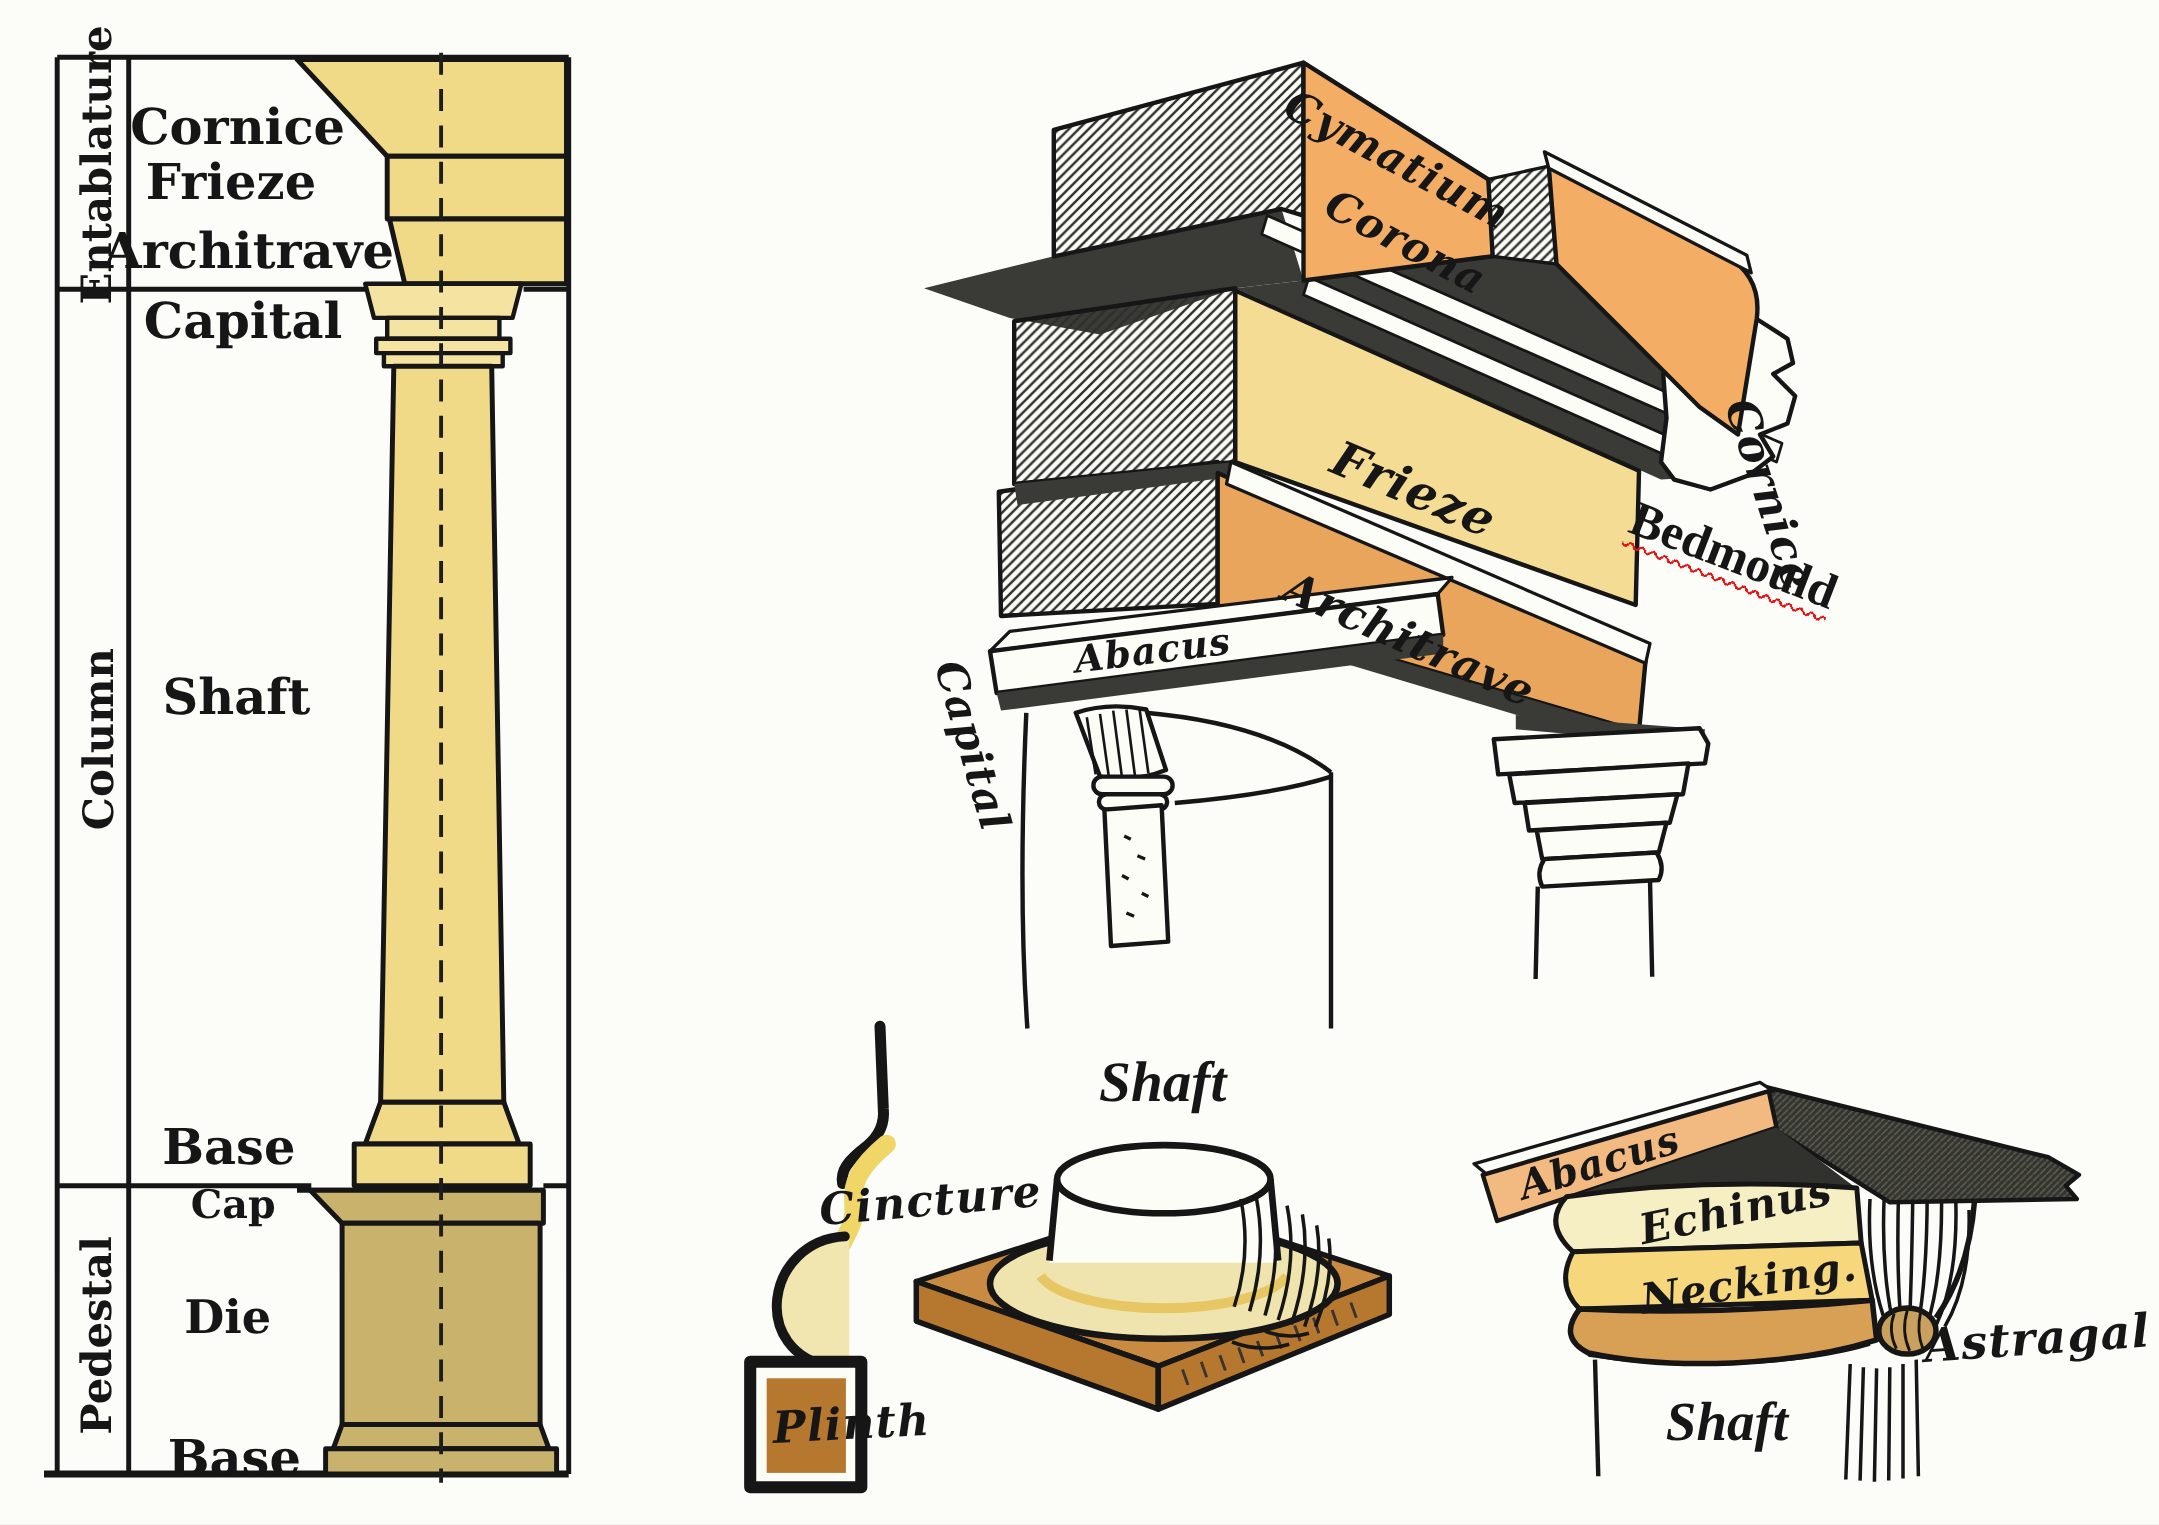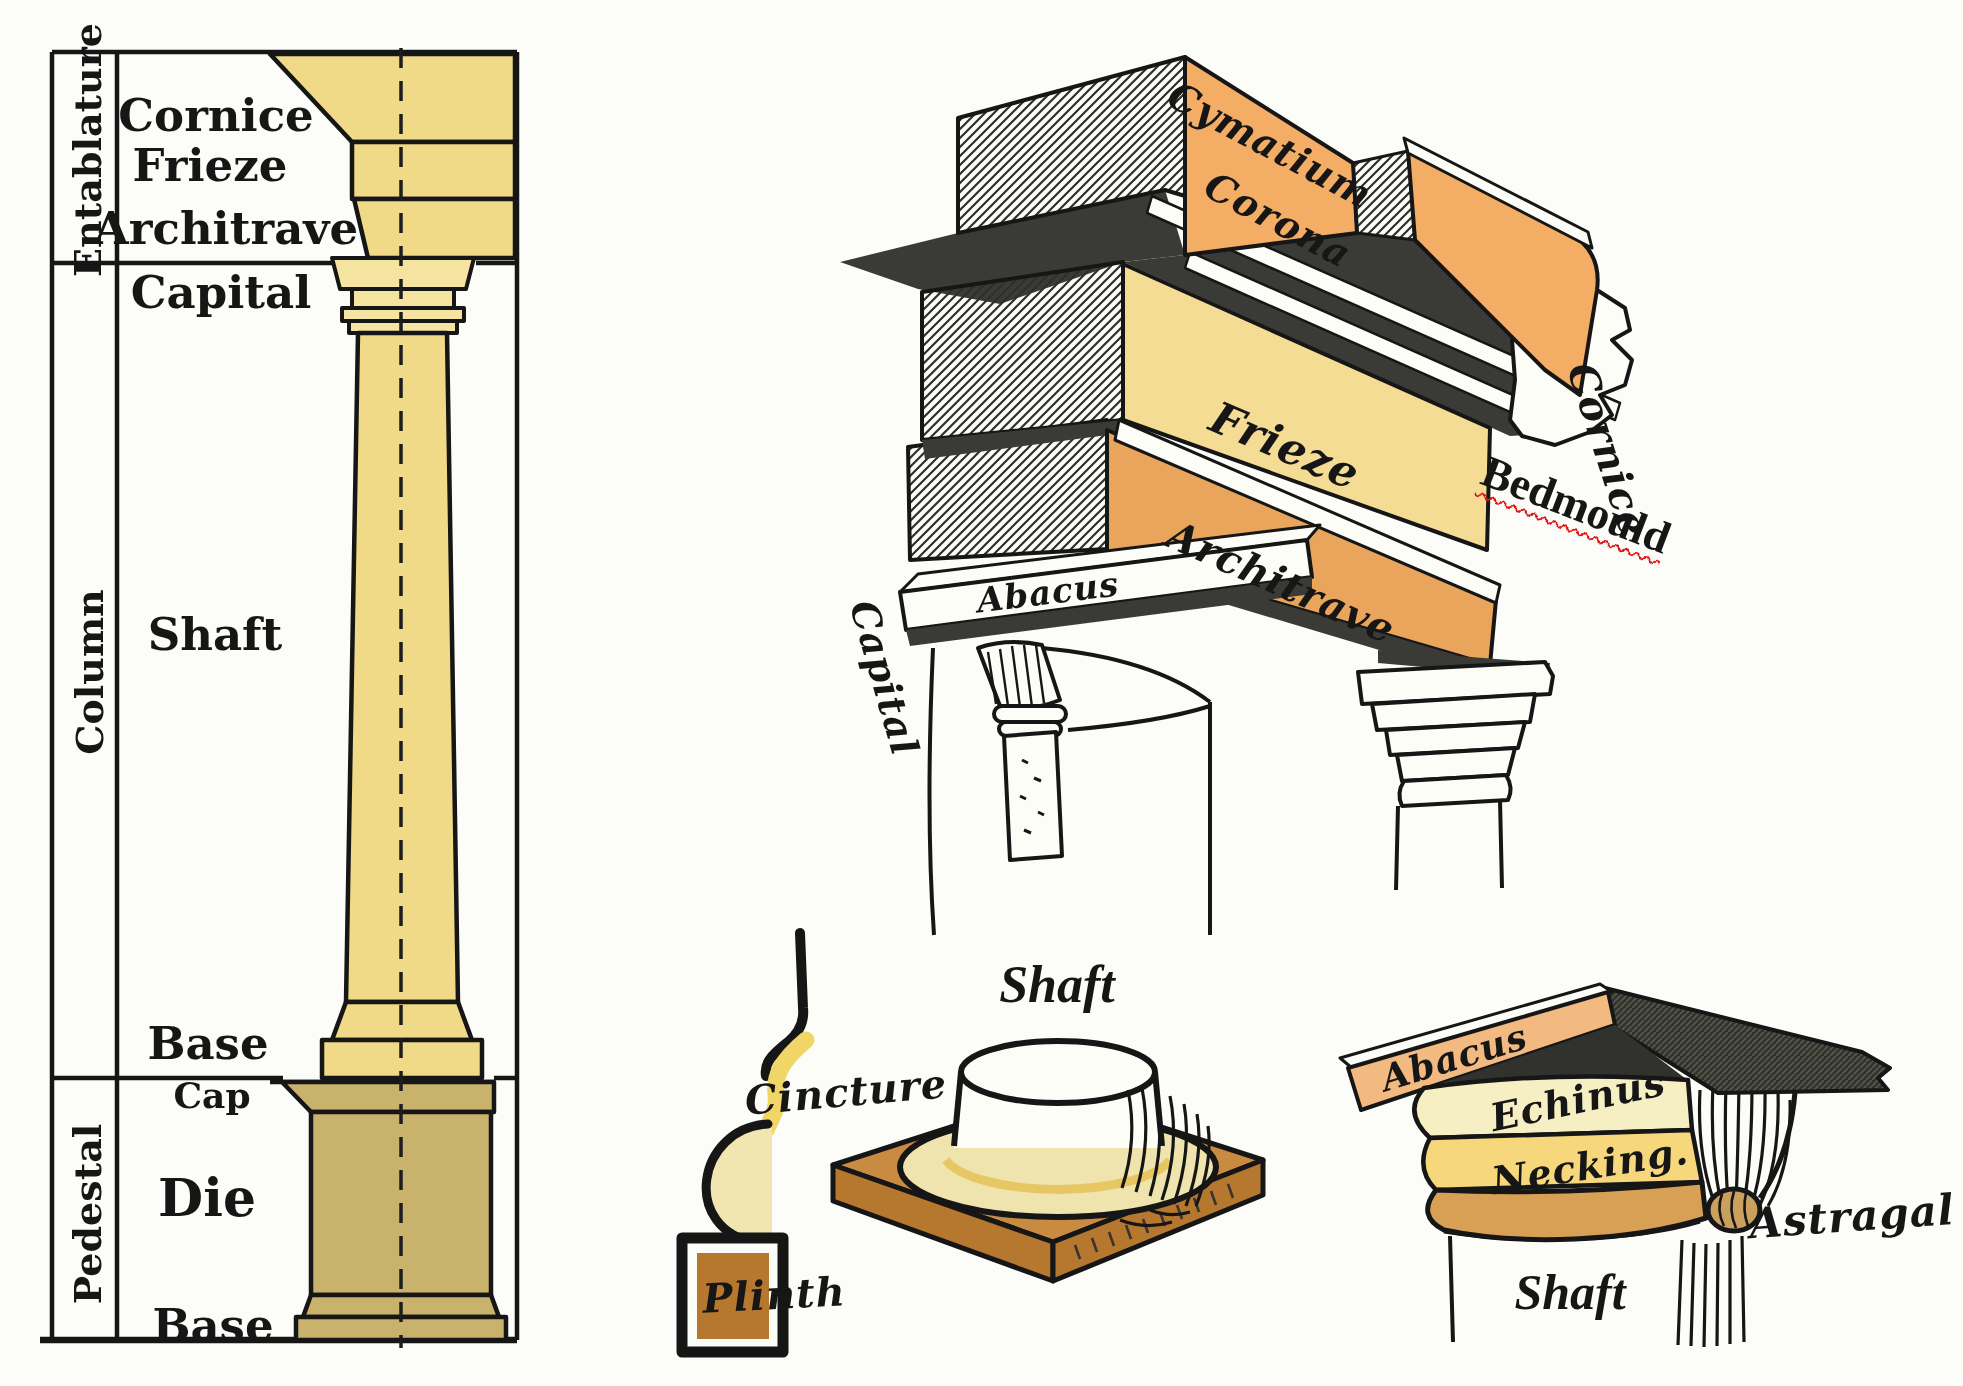--- a/index.html
+++ b/index.html
@@ -168,21 +168,21 @@
   <div class="lbl serif" style="left:88px;top:150px;--r:-90deg;font-size:38px">Entablature</div>
   <div class="lbl serif" style="left:90px;top:672px;--r:-90deg;font-size:38px">Column</div>
   <div class="lbl serif" style="left:88px;top:1214px;--r:-90deg;font-size:38px">Pedestal</div>
   <div class="lbl serif" style="left:216px;top:115px;font-size:45px">Cornice</div>
   <div class="lbl serif" style="left:210px;top:165px;font-size:45px">Frieze</div>
   <div class="lbl serif" style="left:226px;top:228px;font-size:45px">Architrave</div>
   <div class="lbl serif" style="left:221px;top:292px;font-size:45px">Capital</div>
   <div class="lbl serif" style="left:215px;top:634px;font-size:45px">Shaft</div>
   <div class="lbl serif" style="left:208px;top:1043px;font-size:45px">Base</div>
   <div class="lbl serif" style="left:212px;top:1095px;font-size:36px">Cap</div>
-  <div class="lbl serif" style="left:207px;top:1198px;font-size:52px">Die</div>
+  <div class="lbl serif" style="left:207px;top:1198px;font-size:42px">Die</div>
   <div class="lbl serif" style="left:213px;top:1325px;font-size:45px">Base</div>
 
   <div class="lbl script" style="left:1270px;top:145px;--r:28deg;font-size:38px">Cymatium</div>
   <div class="lbl script" style="left:1278px;top:220px;--r:28deg;font-size:38px">Corona</div>
   <div class="lbl script" style="left:1285px;top:446px;--r:23deg;font-size:44px">Frieze</div>
   <div class="lbl script" style="left:1281px;top:582px;--r:24deg;font-size:40px">Architrave</div>
   <div class="lbl script" style="left:1048px;top:592px;--r:-7deg;font-size:34px">Abacus</div>
   <div class="lbl script" style="left:884px;top:678px;--r:74deg;font-size:38px">Capital</div>
   <div class="lbl bedmould" style="left:1576px;top:505px;--r:21deg;font-size:45px">Bedmould</div>
   <div class="lbl script" style="left:1608px;top:450px;--r:72deg;font-size:40px">Cornice</div>

